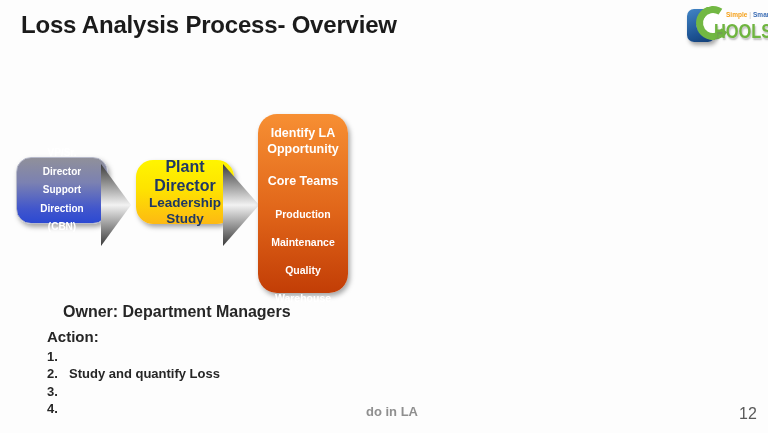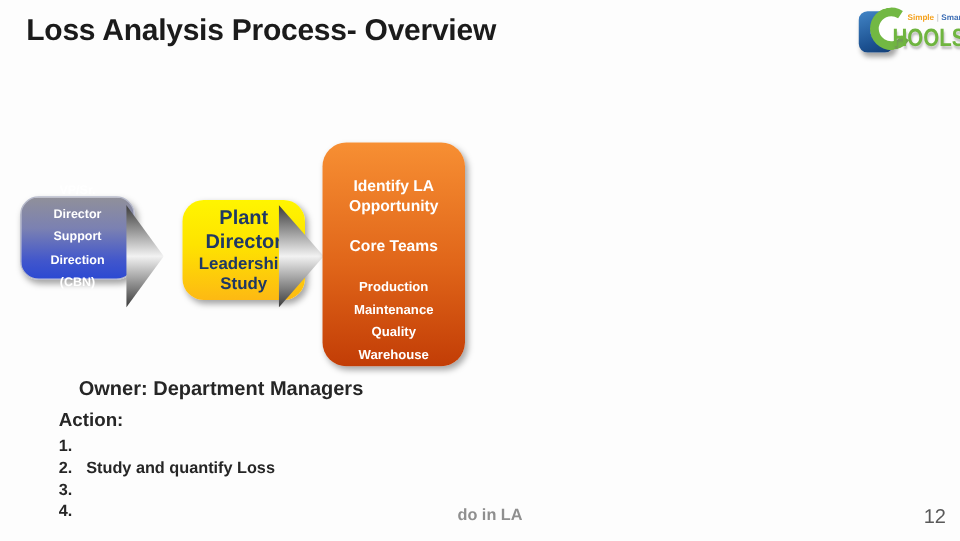--- a/index.html
+++ b/index.html
@@ -42,34 +42,34 @@
     align-items:center;justify-content:center;text-align:center;font-weight:bold;
     box-shadow:2px 3px 5px rgba(0,0,0,0.35);box-sizing:border-box;
   }
   .step span{display:block;}
   .step1{
     left:16px;top:157px;width:92px;height:67px;
     background:linear-gradient(180deg,#90909a 0%,#7b81b2 38%,#4156cc 78%,#2c49d2 100%);
     color:#ffffff;font-size:10px;line-height:18.5px;border:1px solid #b7bacb;
   }
   .step2{
-    left:146px;top:160px;width:98px;height:80px;border-radius:17px;
+    left:136px;top:160px;width:98px;height:64px;border-radius:17px;
     background:linear-gradient(180deg,#fff500 0%,#fee300 45%,#fdb913 100%);
     color:#1f3864;
   }
   .step2 .big{font-size:16px;line-height:19px;}
   .step2 .small{font-size:13.5px;line-height:16.5px;}
   .step3{
-    left:258px;top:114px;width:114px;height:179px;border-radius:19px;
+    left:258px;top:114px;width:90px;height:179px;border-radius:19px;
     background:linear-gradient(180deg,#f78f33 0%,#e06519 55%,#c23d06 100%);
-    color:#ffffff;justify-content:flex-start;padding-top:28px;
+    color:#ffffff;justify-content:flex-start;padding-top:12px;
   }
   .step3 .hdr{font-size:12.5px;line-height:15.5px;}
   .step3 .core{font-size:12.5px;margin-top:17px;}
-  .step3 .team{font-size:10.5px;margin-top:6px;}
+  .step3 .team{font-size:10.5px;margin-top:16px;}
   .step3 .team-first{margin-top:20px;}
   .chev{position:absolute;}
   .chev1{left:101px;top:164px;}
   .chev2{left:223px;top:164px;}
 
   
   .owner{position:absolute;left:63px;top:303px;font-size:16px;font-weight:bold;color:#262626;}
   .action{position:absolute;left:47px;top:328px;font-size:15px;font-weight:bold;color:#262626;}
   .list{position:absolute;left:47px;top:349px;font-size:13px;font-weight:bold;color:#262626;z-index:2;}
   .li{display:flex;height:17.4px;align-items:flex-start;}

